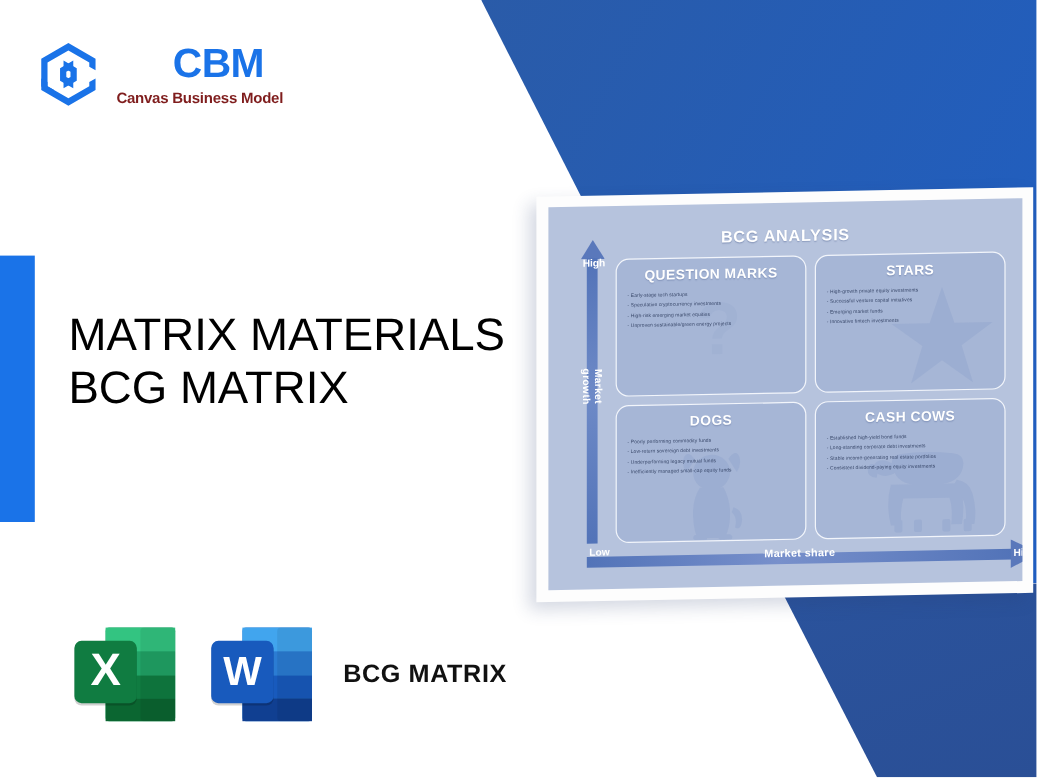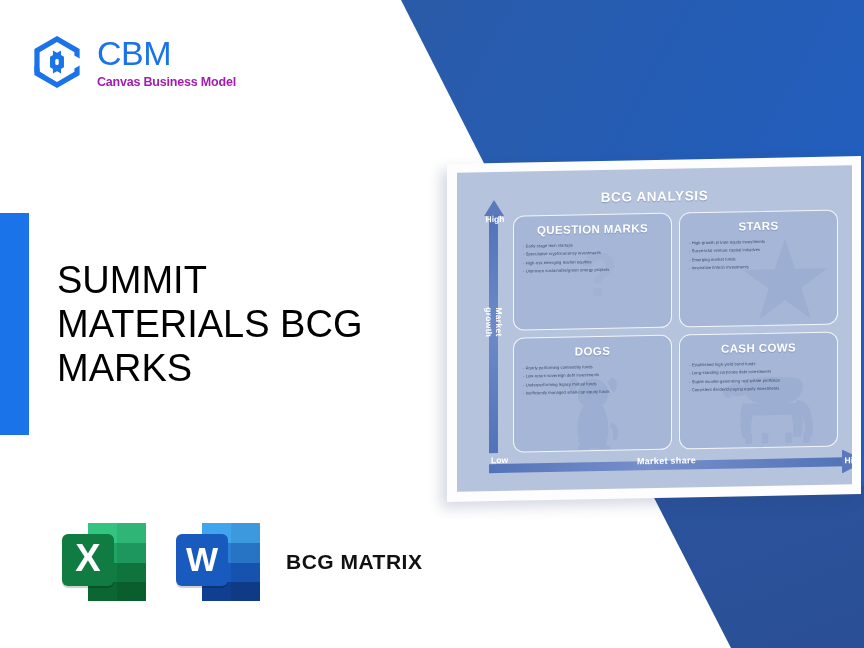--- a/index.html
+++ b/index.html
@@ -25,22 +25,22 @@
     background:linear-gradient(160deg,#2b57a3 0%,#2a4f96 100%);
   }
   #left-blue-bar{
     left:0;top:213px;width:29px;height:222px;background:#1a73e8;
   }
 
   
   #logo-block{position:absolute;left:28px;top:33px;display:flex;align-items:center;gap:11px;}
   #logo-mark{width:58px;height:58px;flex:0 0 58px;}
   #logo-text{display:flex;flex-direction:column;line-height:1;}
-  #logo-title{font-size:34px;font-weight:normal;color:#1a73e8;letter-spacing:-0.5px;}
-  #logo-sub{font-size:12.5px;font-weight:bold;color:#a21caf;margin-top:6px;letter-spacing:-0.2px;}
+  #logo-title{font-size:34px;font-weight:bold;color:#1a73e8;letter-spacing:-0.5px;margin-left:47px;}
+  #logo-sub{font-size:12.5px;font-weight:bold;color:#7f1d1d;margin-top:6px;letter-spacing:-0.2px;}
 
   
   #headline{
     position:absolute;left:57px;top:233px;width:370px;
     font-size:38px;line-height:44px;color:#000;letter-spacing:0px;
     font-weight:normal;
   }
 
   
   #footer-row{position:absolute;left:58px;top:513px;display:flex;align-items:center;gap:22px;}
@@ -130,21 +130,21 @@
           <path d="M57 70 L38 59 L38 41 L57 30 L57 40.5 L47 46.2 L47 53.8 L57 59.5 Z"></path>
         </g>
       </svg>
     </span>
     <span id="logo-text">
       <span id="logo-title">CBM</span>
       <span id="logo-sub">Canvas Business Model</span>
     </span>
   </div>
 
-  <h1 id="headline">SUMMIT MATERIALS BCG MARKS</h1>
+  <h1 id="headline">MATRIX MATERIALS BCG MATRIX</h1>
 
   <div id="footer-row">
 
     <span class="office-icon">
       <svg viewBox="0 0 92 98" width="92" height="98" aria-hidden="true">
         <rect x="30" y="10" width="58" height="78" rx="3" fill="#21a366"></rect>
         <rect x="30" y="10" width="58" height="20" fill="#33c481"></rect>
         <rect x="30" y="30" width="58" height="20" fill="#21a366"></rect>
         <rect x="30" y="50" width="58" height="19" fill="#107c41"></rect>
         <rect x="30" y="69" width="58" height="19" fill="#0b6631"></rect>

